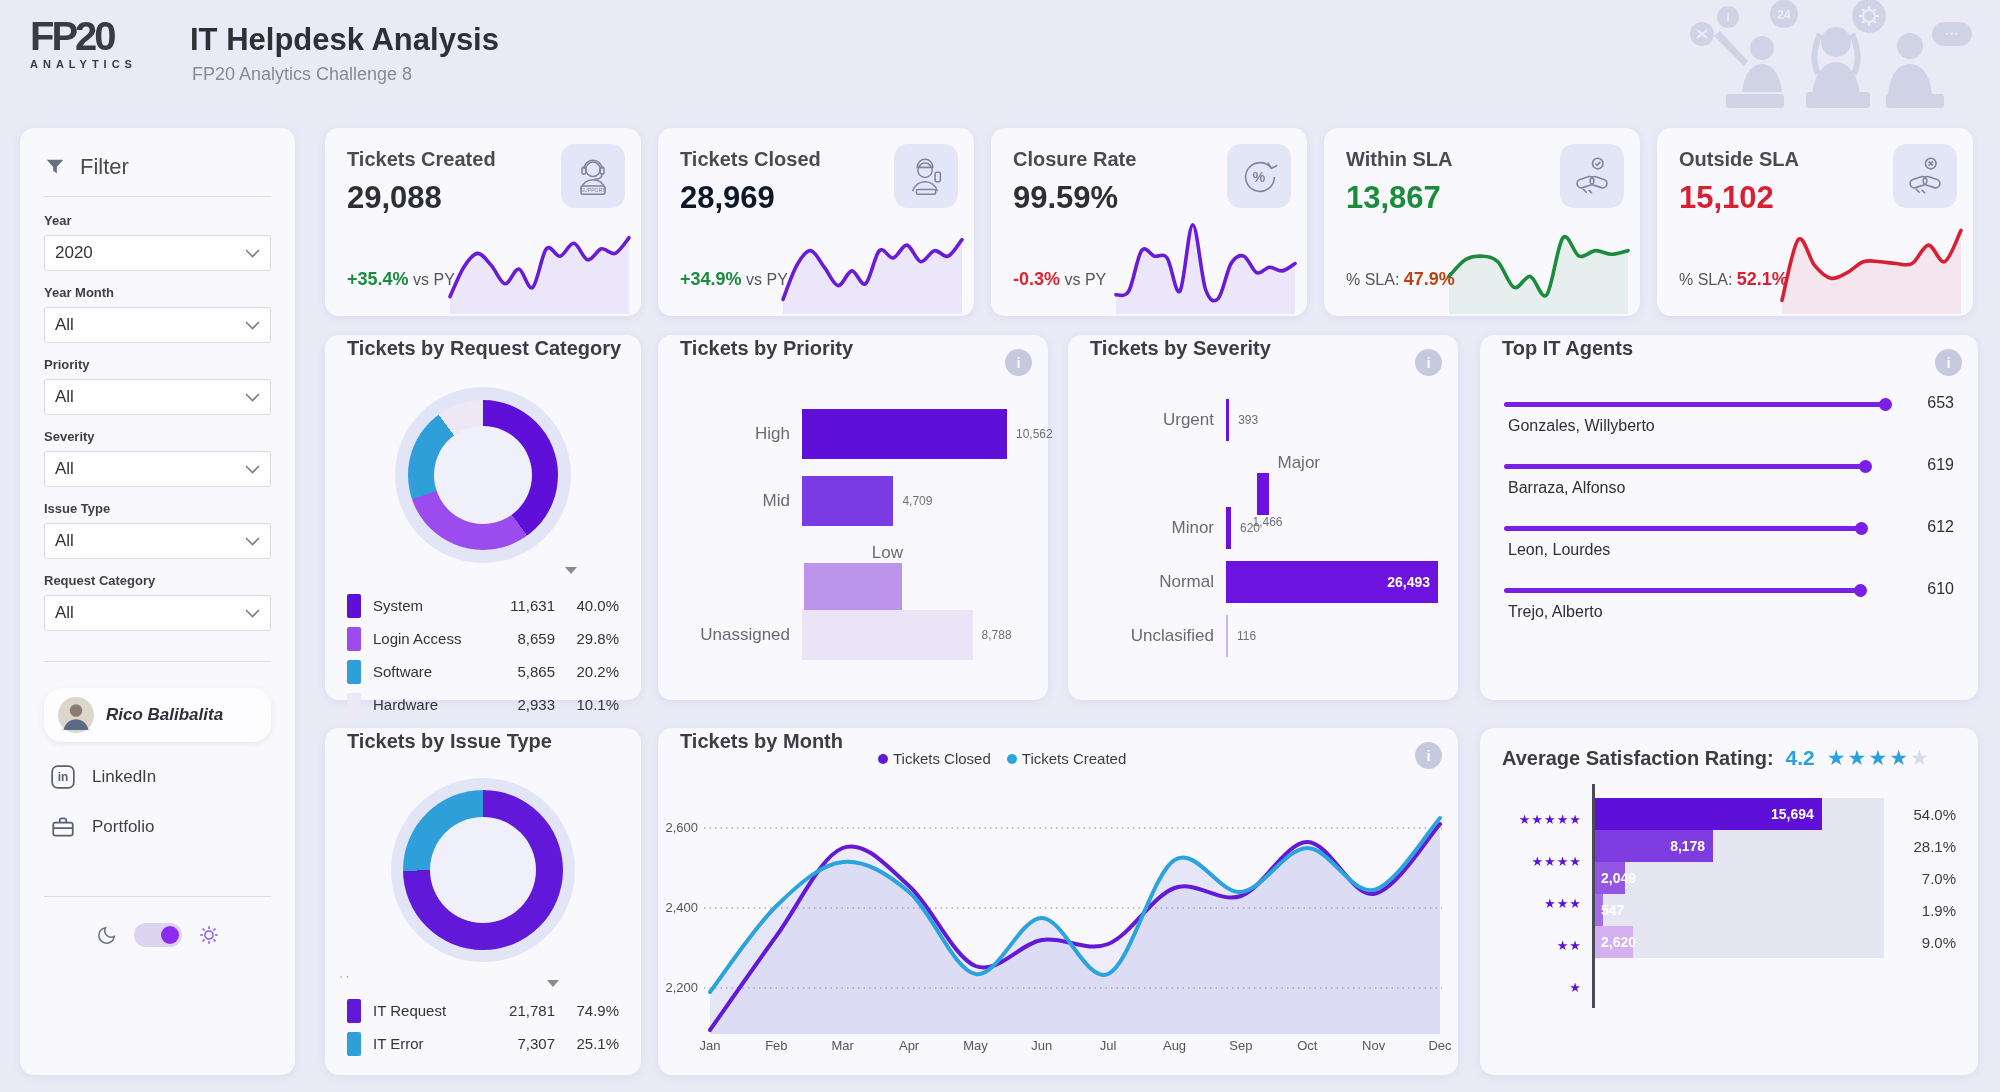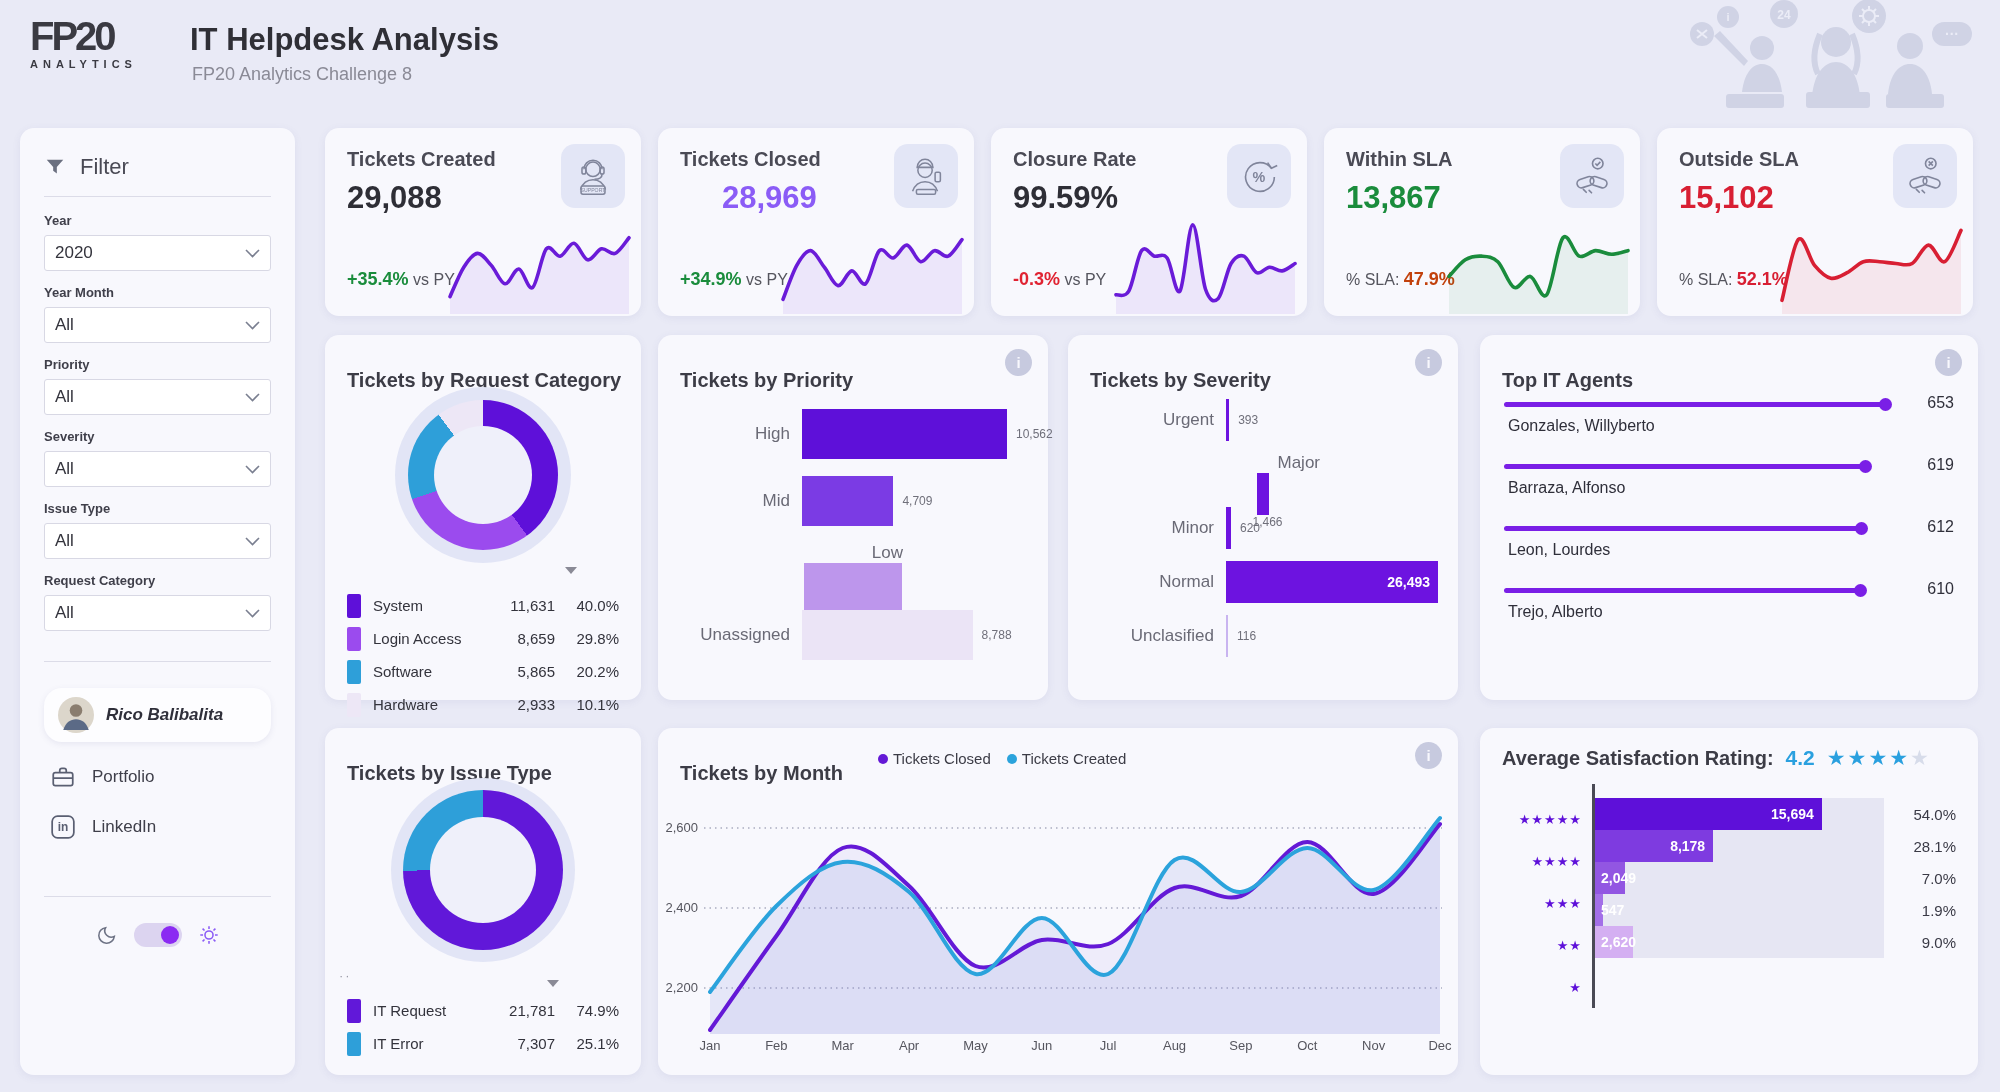--- a/index.html
+++ b/index.html
@@ -28,21 +28,21 @@
   .toggle .knob{position:absolute;right:3px;top:3px;width:18px;height:18px;border-radius:50%;background:#8B2BF2;}
   
   .kpi{height:188px;width:316px;top:128px;}
   .kpi .t{position:absolute;left:22px;top:20px;font-size:20px;font-weight:600;color:#4A4A55;}
   .kpi .v{position:absolute;left:22px;top:52px;font-size:31px;font-weight:700;color:#2E2E36;}
   .kpi .foot{position:absolute;left:22px;bottom:26px;font-size:16px;color:#55555E;}
   .kpi .foot b{font-size:18px;}
   .iconbox{position:absolute;right:16px;top:16px;width:64px;height:64px;border-radius:14px;background:#E3E6F6;display:flex;align-items:center;justify-content:center;}
   .spark{position:absolute;right:4px;bottom:2px;}
   
-  .ptitle{position:absolute;left:22px;top:34px;font-size:20px;font-weight:600;color:#3C3C46;}
+  .ptitle{position:absolute;left:22px;top:2px;font-size:20px;font-weight:600;color:#3C3C46;}
   .info{position:absolute;right:16px;top:14px;width:27px;height:27px;border-radius:50%;background:#C7CADF;color:#F8F8FD;font-size:15px;font-weight:700;display:flex;align-items:center;justify-content:center;cursor:pointer;}
   .donutwrap{position:absolute;left:50%;transform:translateX(-50%);}
   .plate{border-radius:50%;background:#E2E5F6;display:flex;align-items:center;justify-content:center;}
   .donut{border-radius:50%;position:relative;}
   .hole{position:absolute;border-radius:50%;background:#EFF0FA;}
   .drill{position:absolute;width:0;height:0;border-left:6px solid transparent;border-right:6px solid transparent;border-top:7px solid #8A8A96;cursor:pointer;}
   .legend{position:absolute;left:22px;right:22px;}
   .lrow{display:flex;align-items:center;height:33px;}
   .sw{width:14px;height:24px;border-radius:2px;margin-right:12px;}
   .llab{flex:1;font-size:15px;color:#33333C;}
@@ -187,31 +187,31 @@
       <div class="chip">
         <svg width="36" height="36" viewBox="0 0 24 24">
             <circle cx="12" cy="12" r="12" fill="#DCD6CB"></circle>
             <circle cx="12" cy="9" r="4.2" fill="#8A7D6F"></circle>
             <path d="M3.5 22c1.5-5 4.8-7.2 8.5-7.2s7 2.2 8.5 7.2z" fill="#5B6A86"></path>
           </svg>
         <span class="nm">Rico Balibalita</span>
       </div>
       <div class="slink">
         <svg width="26" height="26" viewBox="0 0 24 24" fill="none" stroke="#5A5F72" stroke-width="1.6">
+            <rect x="2" y="2" width="20" height="20" rx="5"></rect>
+            <text x="12" y="16" font-size="11" font-weight="700" fill="#5A5F72" stroke="none" text-anchor="middle">in</text>
+          </svg>
+        <span>LinkedIn</span>
+      </div>
+      <div class="slink">
+        <svg width="26" height="26" viewBox="0 0 24 24" fill="none" stroke="#5A5F72" stroke-width="1.6">
             <rect x="3" y="8" width="18" height="12" rx="2"></rect>
             <path d="M9 8V6a2 2 0 0 1 2-2h2a2 2 0 0 1 2 2v2M3 13h18"></path>
           </svg>
         <span>Portfolio</span>
-      </div>
-      <div class="slink">
-        <svg width="26" height="26" viewBox="0 0 24 24" fill="none" stroke="#5A5F72" stroke-width="1.6">
-            <rect x="2" y="2" width="20" height="20" rx="5"></rect>
-            <text x="12" y="16" font-size="11" font-weight="700" fill="#5A5F72" stroke="none" text-anchor="middle">in</text>
-          </svg>
-        <span>LinkedIn</span>
       </div>
       <div class="divider" style="margin-top:44px;"></div>
       <div class="togglerow">
         <svg width="22" height="22" viewBox="0 0 24 24" fill="none" stroke="#6E7385" stroke-width="1.7">
             <path d="M20 13.5A8.5 8.5 0 1 1 10.5 4a7 7 0 0 0 9.5 9.5z"></path>
           </svg>
         <div class="toggle">
             <div class="knob"></div>
           </div>
         <svg width="22" height="22" viewBox="0 0 24 24" fill="none" stroke="#8B5CF6" stroke-width="1.7">
@@ -239,21 +239,21 @@
     </div>
     <div class="foot"><b style="color: rgb(26, 140, 60);">+35.4%</b> <span>vs PY</span></div>
     <svg class="spark" width="195" height="106">
         <path d="M8,88.64 C10.294871794871796,83.73333333333333 17.17948717948718,66.40666666666667 21.76923076923077,59.199999999999996 C26.35897435897436,51.993333333333325 30.94871794871795,45.70666666666666 35.53846153846154,45.4 C40.12820512820513,45.093333333333334 44.717948717948715,52.3 49.30769230769231,57.36 C53.8974358974359,62.42 58.48717948717949,75.14666666666666 63.07692307692308,75.75999999999999 C67.66666666666667,76.37333333333332 72.25641025641026,60.42666666666666 76.84615384615385,61.04 C81.43589743589745,61.653333333333336 86.02564102564102,82.81333333333333 90.61538461538461,79.44 C95.2051282051282,76.06666666666666 99.7948717948718,46.01333333333333 104.38461538461539,40.8 C108.97435897435898,35.586666666666666 113.56410256410257,49.08 118.15384615384616,48.16 C122.74358974358975,47.239999999999995 127.33333333333334,34.66666666666666 131.92307692307693,35.279999999999994 C136.51282051282053,35.89333333333333 141.10256410256412,50.919999999999995 145.6923076923077,51.839999999999996 C150.2820512820513,52.76 154.8717948717949,41.87333333333333 159.46153846153848,40.8 C164.05128205128207,39.72666666666667 168.64102564102564,47.24 173.23076923076923,45.4 C177.82051282051282,43.559999999999995 184.7051282051282,32.36666666666666 187,29.75999999999999 L187,106 L8,106 Z" fill="#6A1BD814"></path>
         <path d="M8,88.64 C10.294871794871796,83.73333333333333 17.17948717948718,66.40666666666667 21.76923076923077,59.199999999999996 C26.35897435897436,51.993333333333325 30.94871794871795,45.70666666666666 35.53846153846154,45.4 C40.12820512820513,45.093333333333334 44.717948717948715,52.3 49.30769230769231,57.36 C53.8974358974359,62.42 58.48717948717949,75.14666666666666 63.07692307692308,75.75999999999999 C67.66666666666667,76.37333333333332 72.25641025641026,60.42666666666666 76.84615384615385,61.04 C81.43589743589745,61.653333333333336 86.02564102564102,82.81333333333333 90.61538461538461,79.44 C95.2051282051282,76.06666666666666 99.7948717948718,46.01333333333333 104.38461538461539,40.8 C108.97435897435898,35.586666666666666 113.56410256410257,49.08 118.15384615384616,48.16 C122.74358974358975,47.239999999999995 127.33333333333334,34.66666666666666 131.92307692307693,35.279999999999994 C136.51282051282053,35.89333333333333 141.10256410256412,50.919999999999995 145.6923076923077,51.839999999999996 C150.2820512820513,52.76 154.8717948717949,41.87333333333333 159.46153846153848,40.8 C164.05128205128207,39.72666666666667 168.64102564102564,47.24 173.23076923076923,45.4 C177.82051282051282,43.559999999999995 184.7051282051282,32.36666666666666 187,29.75999999999999" fill="none" stroke="#6A1BD8" stroke-width="3.6" stroke-linecap="round"></path>
       </svg>
   </div>
 
   <div class="card kpi" style="left:658px;">
     <div class="t">Tickets Closed</div>
-    <div class="v" style="color: #8b5cf6; margin-left: 42px;">28,969</div>
+    <div class="v" style="color: #0f172a;">28,969</div>
     <div class="iconbox">
       <svg width="46" height="46" viewBox="0 0 48 48" fill="none" stroke="#80859B" stroke-width="1.6">
           <circle cx="23" cy="18" r="7.5"></circle>
           <path d="M15 14.5a8 8 0 0 1 16 0M14 15h18"></path>
           <rect x="33.5" y="20" width="5.5" height="10" rx="1.5"></rect>
           <path d="M10 40c2.5-7 7.5-10 13-10s10.5 3 13 10"></path>
           <rect x="14" y="38" width="20" height="5" rx="1.5"></rect>
         </svg>
     </div>
     <div class="foot"><b style="color: rgb(26, 140, 60);">+34.9%</b> <span>vs PY</span></div>

